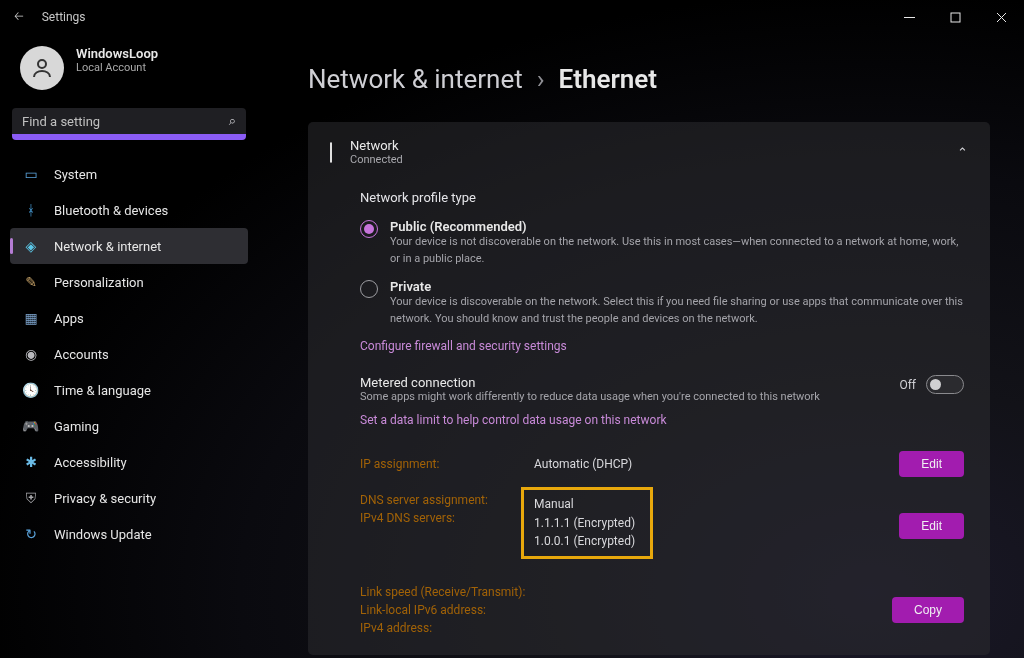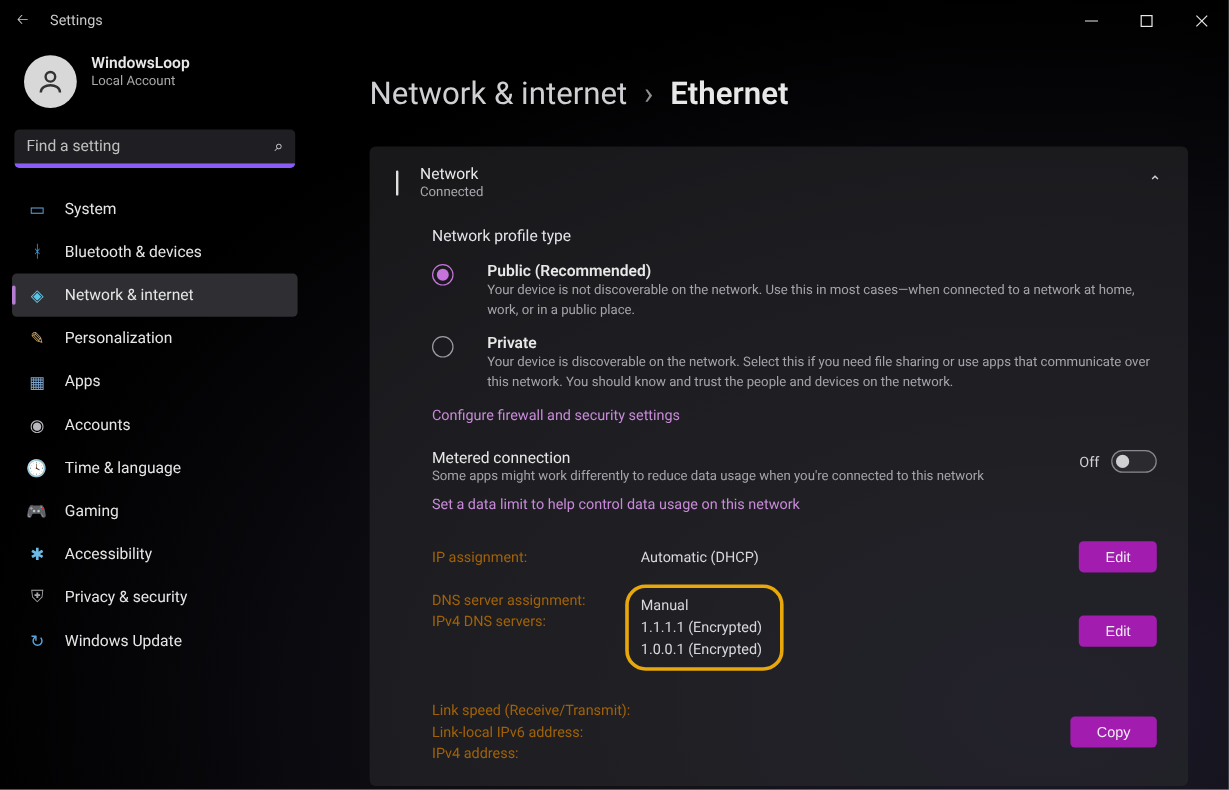--- a/index.html
+++ b/index.html
@@ -24,21 +24,21 @@
   .layout { display:flex; height:calc(100% - 34px); }
   .sidebar { width:258px; padding:8px 10px; }
   .user { display:flex; gap:12px; padding:4px 6px 18px 10px; }
   .avatar { width:44px; height:44px; border-radius:50%; background:#d8d8d8; display:flex; align-items:center; justify-content:center; }
   .avatar svg { width:24px; height:24px; color:#333; }
   .user-name { font-size:13px; font-weight:600; }
   .user-sub { font-size:11px; color:#a9a9a9; }
   .search {
     display:flex; align-items:center; justify-content:space-between;
     background:#1f1f23; border-radius:4px; height:32px; padding:0 10px;
-    margin:0 2px 16px 2px; border-bottom:4px solid #8b5cf6;gap:41px;
+    margin:0 2px 16px 2px; border-bottom:6px solid #8b5cf6;gap:41px;
   }
   .search span { font-size:13px; color:#c0c0c0; }
   .nav { list-style:none; }
   .nav li {
     display:flex; align-items:center; gap:14px;
     height:36px; padding:0 12px; border-radius:4px;
     font-size:13px; color:#e6e6e6; cursor:pointer;
     position:relative;
   }
   .nav li.active { background:#2e2e33; }
@@ -58,21 +58,21 @@
     padding:16px 22px 14px 22px;
   }
   .panel-head-left { display:flex; align-items:center; gap:18px; }
   .monitor-icon { width:20px; height:18px; border:1.5px solid #e0e0e0; border-radius:2px; position:relative; }
   .monitor-icon::after { content:""; position:absolute; bottom:-4px; left:6px; right:6px; height:2px; background:#e0e0e0; }
   .panel-title { font-size:13px; }
   .panel-sub { font-size:11px; color:#a8a8ad; }
   .chevron { font-size:13px; color:#cfcfd4; }
   .panel-body { padding:6px 26px 0 52px; font-size:12px; }
   .section-label { font-size:13px; color:#e4e4e8; margin:4px 0 14px 0; }
-  .radio-row { display:flex; align-items:flex-start; gap:28px; margin-bottom:12px; }
+  .radio-row { display:flex; align-items:flex-start; gap:12px; margin-bottom:12px; }
   .radio {
     width:18px; height:18px; border-radius:50%; border:1.5px solid #9c9ca1;
     flex-shrink:0; position:relative; margin-top:1px;
   }
   .radio.sel { border-color:#c673db; }
   .radio.sel::after { content:""; position:absolute; inset:3px; border-radius:50%; background:#c673db; }
   .radio-title { font-size:13px; font-weight:600; }
   .radio-desc { font-size:11px; color:#a4a4aa; line-height:1.5; max-width:590px; }
   .link { color:#c88ad8; font-size:12px; cursor:pointer; }
   .config-link { margin:8px 0 22px 0; display:block; }
@@ -82,21 +82,21 @@
   .toggle-wrap { display:flex; align-items:center; gap:10px; font-size:12px; color:#cfcfd4; }
   .toggle {
     width:38px; height:19px; border-radius:10px; background:#2b2b2f;
     border:1px solid #8a8a8e; position:relative;
   }
   .toggle::after { content:""; position:absolute; left:3px; top:3px; width:11px; height:11px; border-radius:50%; background:#d0d0d2; }
   .datalimit { margin:10px 0 22px 0; display:block; }
   .kv-row { display:flex; align-items:flex-start; padding:8px 0; }
   .kv-key { width:174px; font-size:12px; color:#a16207; flex-shrink:0; }
   .kv-val { font-size:12px; color:#d8d8dc; flex:1; }
-  .kv-val div { line-height:1.55;border-radius:17px; }
+  .kv-val div { line-height:1.55; }
   .kv-btn {
     background:#a21caf; border:none; color:#f0f0f2; font-size:12px;
     padding:6px 22px; border-radius:4px; cursor:pointer;
   }
   .highlight {
     border:3px solid #e8a80c; padding:5px 10px 5px 10px; margin-left:-13px; margin-top:-6px;
     display:inline-block; min-width:132px;
   }
   .kv-group { display:flex; align-items:center; justify-content:space-between; }
 </style>

